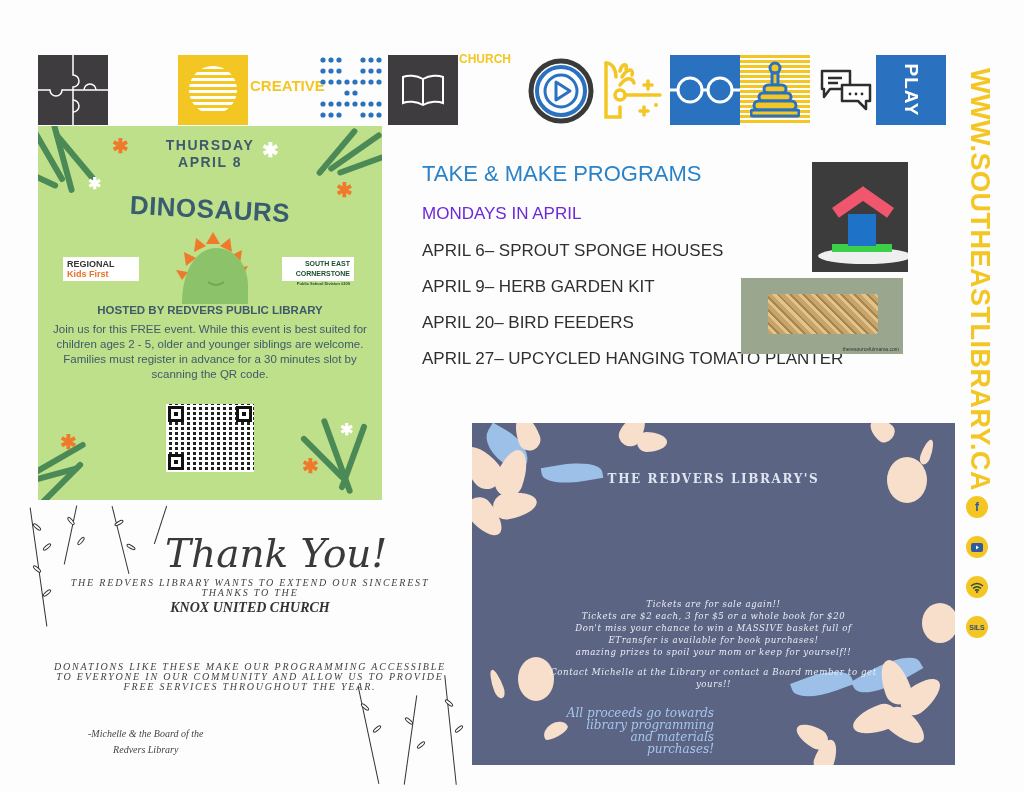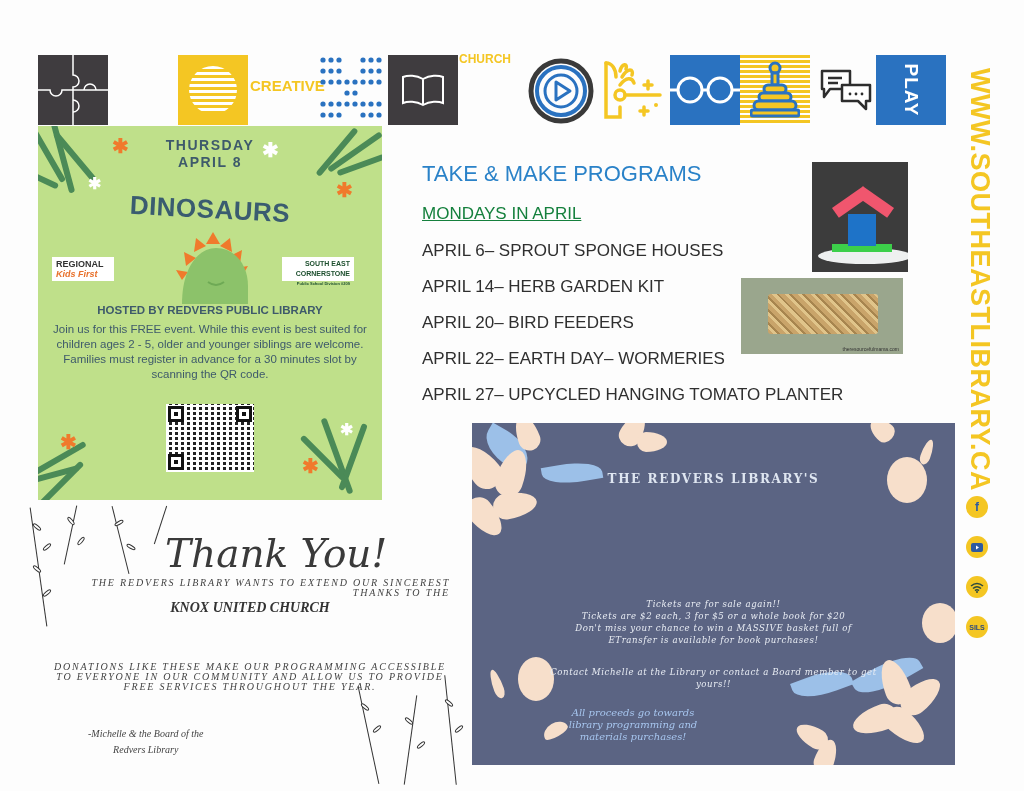--- a/index.html
+++ b/index.html
@@ -45,72 +45,72 @@
                  font-weight: bold; font-size: 26px; letter-spacing: 0.5px; transform: rotate(3deg); }
   .dino .hosted { position: absolute; left: 0; width: 100%; top: 178px; text-align: center; color: #3e5a6b; font-weight: bold; font-size: 11.5px; }
   .dino .body { position: absolute; left: 10px; right: 10px; top: 196px; text-align: center; color: #3e5a6b;
                 font-size: 11.5px; line-height: 15px; }
   .dino .qr { position: absolute; left: 128px; top: 278px; width: 88px; height: 68px; background: #222;
               background-image: repeating-linear-gradient(90deg, #fff 0 3px, transparent 3px 6px),
                                 repeating-linear-gradient(0deg, #fff 0 2px, transparent 2px 5px); }
   .qr .corner { position: absolute; width: 16px; height: 16px; border: 3px solid #111; background: #fff; }
   .qr .corner::after { content:""; position:absolute; left:3px; top:3px; width:4px; height:4px; background:#111; }
   .logo { position: absolute; top: 131px; height: 24px; background: #fff; font-size: 9px; font-weight: bold; padding: 2px 4px; line-height: 10px; }
-  .logo.rk { left: 14px; width: 62px; color: #333; }
-  .logo.rk .kf { color: #e8702a; font-style: italic; }
+  .logo.rk { left: 25px; width: 76px; color: #333; }
+  .logo.rk .kf { color: #e8702a; }
   .logo.se { left: 244px; width: 72px; color: #1d4f2e; font-size: 6px; text-align: right; }
   .stego { position: absolute; left: 130px; top: 104px; width: 90px; height: 74px; }
   .leaf { position: absolute; width: 6px; background: #4b8a57; border-radius: 3px; }
   .star { position: absolute; font-size: 20px; font-weight: bold; line-height: 1; }
   .star.o { color: #f07a2c; } .star.w { color: #fff; }
 
   
   .tm-title { position: absolute; left: 422px; top: 161px; color: #2a82c8; font-size: 22px; }
-  .tm-sub { position: absolute; left: 422px; top: 204px; color: #15803d; font-size: 17px; text-decoration: underline; }
+  .tm-sub { position: absolute; left: 422px; top: 204px; color: #6d28d9; font-size: 17px; }
   .tm-list { position: absolute; left: 422px; top: 240px; color: #2f2f2f; font-size: 17px; list-style: none; }
   .tm-list li { height: 36px; line-height: 22px; white-space: nowrap; }
   .photo-house { position: absolute; left: 812px; top: 162px; width: 96px; height: 110px; background: #3c3c3c; overflow: hidden; }
   .photo-house .plate { position:absolute; left:6px; right:-4px; bottom:8px; height:16px; background:#eef0f0; border-radius:50%; }
   .photo-house .grass { position:absolute; left:20px; width:60px; bottom:20px; height:8px; background:#3ccf4a; }
   .photo-house .wall { position:absolute; left:36px; width:28px; bottom:26px; height:32px; background:#1e73c8; }
   .photo-house .roof1 { position:absolute; left:20px; top:34px; width:38px; height:12px; background:#f0566e; transform: rotate(-35deg); }
   .photo-house .roof2 { position:absolute; left:44px; top:34px; width:38px; height:12px; background:#f0566e; transform: rotate(35deg); }
   .photo-house .bottom { position:absolute; left:0; right:0; bottom:0; height:28px; background:#f4f4f4; z-index:-1; }
   .photo-feeder { position: absolute; left: 741px; top: 278px; width: 162px; height: 76px; background: #9aa68d; overflow: hidden; }
   .photo-feeder .cake { position:absolute; left: 27px; top: 16px; width: 110px; height: 40px; border-radius: 3px;
                         background: repeating-linear-gradient(45deg, #c9a46a 0 4px, #e0c48a 4px 7px, #a7854f 7px 9px); }
   .photo-feeder .credit { position:absolute; right: 4px; bottom: 2px; font-size: 5px; color: #333; }
 
   
   .ty { position: absolute; left: 30px; top: 505px; width: 440px; height: 275px; }
   .ty .heading { position: absolute; left: 135px; top: 26px; font-family: "DejaVu Serif", serif; font-style: italic;
                  font-size: 39px; color: #3a3a3a; }
   .ty .text { position: absolute; left: 20px; width: 400px; text-align: center; font-family: "Liberation Serif", serif;
               font-style: italic; color: #444; font-size: 10px; letter-spacing: 1.8px; line-height: 10px; text-transform: uppercase; }
-  .ty .l1 { top: 73px; text-align: right; }
+  .ty .l1 { top: 73px; }
   .ty .church { position: absolute; left: 20px; width: 400px; top: 95px; text-align: center; font-family: "Liberation Serif", serif;
                 font-style: italic; font-weight: bold; font-size: 14px; color: #333; }
   .ty .l2 { top: 112px; }
   .ty .l3 { top: 157px; }
   .ty .sig { position: absolute; left: 58px; top: 221px; font-family: "Liberation Serif", serif; font-style: italic; font-size: 10px; color: #444; line-height: 16px; text-align: center; }
   .vine { position: absolute; width: 1px; background: #333; }
   .vleaf { position: absolute; width: 10px; height: 4px; border: 1px solid #333; border-radius: 50%; background: #fff; }
 
   
   .md { position: absolute; left: 472px; top: 423px; width: 483px; height: 342px; background: #5b6483; overflow: hidden; }
   .md .pre { position: absolute; left: 0; width: 100%; top: 49px; text-align: center; font-family: "DejaVu Serif", serif;
              font-weight: bold; font-size: 12px; letter-spacing: 1.6px; color: #dfe6f1; }
   .md .script { position: absolute; left: 0; width: 100%; top: 100px; text-align: center; font-family: "DejaVu Serif", serif;
                 font-style: italic; font-weight: bold; font-size: 36px; color: #fff; text-shadow: 2px 2px 0 #aab3c8; }
   .md .info { position: absolute; left: 60px; right: 60px; top: 175px; text-align: center; font-family: "DejaVu Serif", serif;
               font-style: italic; color: #e9edf4; font-size: 8.6px; letter-spacing: 0.6px; line-height: 12px; }
   .md .contact { position: absolute; left: 60px; right: 60px; top: 243px; text-align: center; font-family: "DejaVu Serif", serif;
                  font-style: italic; color: #e9edf4; font-size: 8.6px; letter-spacing: 0.6px; line-height: 12px; }
-  .md .proceeds { position: absolute; left: 86px; width: 150px; top: 284px; text-align: center; font-family: "DejaVu Serif", serif;
-                  font-style: italic; color: #a7c6ef; font-size: 10px; line-height: 12px; }
+  .md .proceeds { position: absolute; left: 92px; width: 150px; top: 284px; text-align: right; font-family: "DejaVu Serif", serif;
+                  font-style: italic; color: #a7c6ef; font-size: 12px; line-height: 12px; }
   .petal { position: absolute; background: #f7dfcb; border-radius: 50% 50% 50% 50% / 70% 70% 30% 30%; }
   .bleaf { position: absolute; background: #9cc0e8; border-radius: 0 70% 0 70%; }
   .stem { position: absolute; border: 3px solid #9cc0e8; border-radius: 50%; border-color: #9cc0e8 transparent transparent transparent; }
 </style>
 </head>
 <body>
 
 <div class="banner">
   <div class="tile puzzle">
     <svg width="70" height="70" viewBox="0 0 70 70">
@@ -335,23 +335,22 @@
     <div class="corner" style="left:2px;top:2px;"></div>
     <div class="corner" style="right:2px;top:2px;"></div>
     <div class="corner" style="left:2px;bottom:2px;"></div>
   </div>
 </div>
 
 <div class="tm-title">TAKE &amp; MAKE PROGRAMS</div>
 <div class="tm-sub">MONDAYS IN APRIL</div>
 <ul class="tm-list">
   <li>APRIL 6– SPROUT SPONGE HOUSES</li>
-  <li>APRIL 14– HERB GARDEN KIT</li>
+  <li>APRIL 9– HERB GARDEN KIT</li>
   <li>APRIL 20– BIRD FEEDERS</li>
-  <li>APRIL 22– EARTH DAY–  WORMERIES</li>
   <li>APRIL 27– UPCYCLED HANGING TOMATO PLANTER</li>
 </ul>
 <div class="photo-house">
   <div class="bottom"></div>
   <div class="plate"></div>
     <div class="grass"></div>
     <div class="wall"></div>
   <div class="roof1"></div>
     <div class="roof2"></div>
 </div>
@@ -420,16 +419,17 @@
   <div class="petal" style="left:330px;top:296px;width:20px;height:34px;transform:rotate(-60deg);"></div>
   <div class="petal" style="left:344px;top:316px;width:20px;height:34px;transform:rotate(20deg);"></div>
   <div class="petal" style="left:450px;top:180px;width:36px;height:40px;border-radius:50%;"></div>
 
   <div class="pre">THE REDVERS LIBRARY'S</div>
   <div class="info">
     <div>Tickets are for sale again!!</div>
     <div>Tickets are $2 each, 3 for $5 or a whole book for $20</div>
     <div>Don't miss your chance to win a MASSIVE basket full of</div>
     <div>ETransfer is available for book purchases!</div>
+    <div>amazing prizes to spoil your mom or keep for yourself!!</div>
   </div>
   <div class="contact">Contact Michelle at the Library or contact a Board member to get yours!!</div>
   <div class="proceeds">All proceeds go towards library programming and materials purchases!</div>
 </div>
 
 </body></html>

